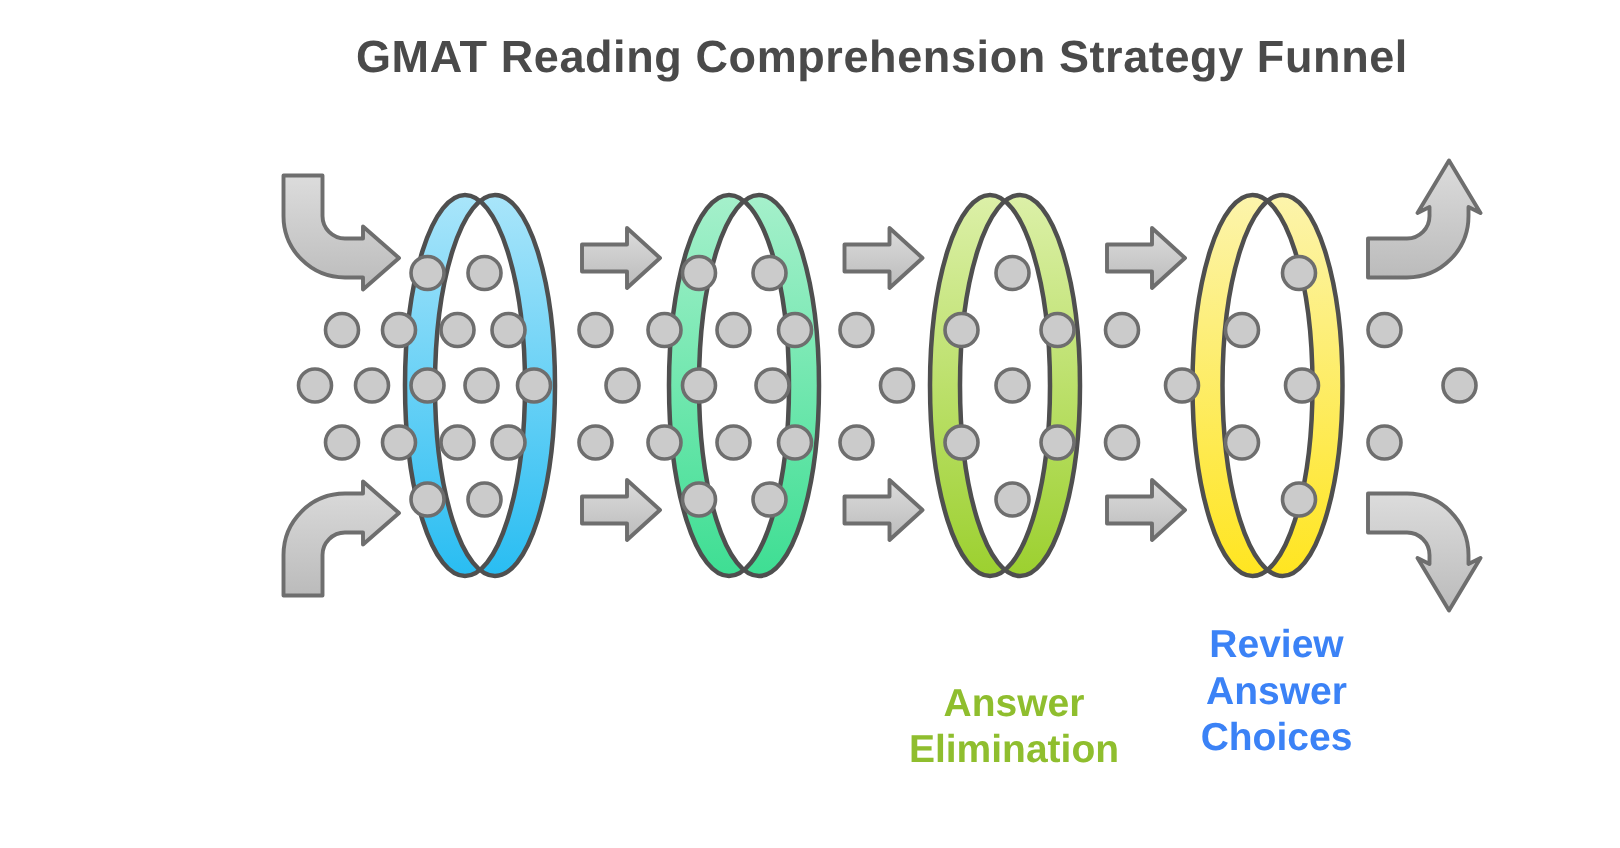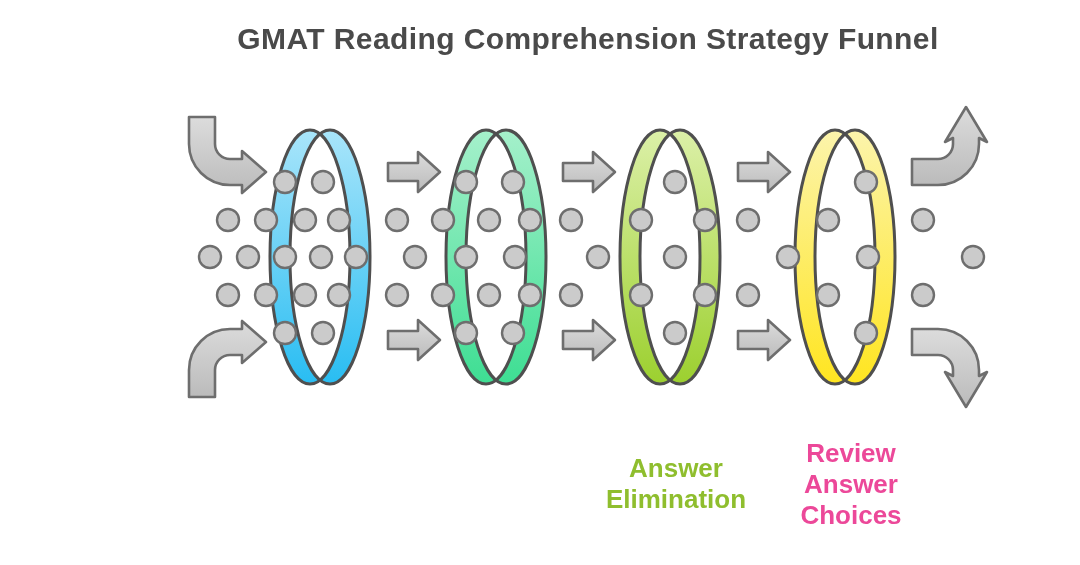--- a/index.html
+++ b/index.html
@@ -110,16 +110,16 @@
       <circle cx="237" cy="333" r="11" fill="#CBCBCB" stroke="#6E6E6E" stroke-width="2.4"></circle>
       <circle cx="275" cy="333" r="11" fill="#CBCBCB" stroke="#6E6E6E" stroke-width="2.4"></circle>
       <circle cx="418" cy="333" r="11" fill="#CBCBCB" stroke="#6E6E6E" stroke-width="2.4"></circle>
       <circle cx="465" cy="333" r="11" fill="#CBCBCB" stroke="#6E6E6E" stroke-width="2.4"></circle>
       <circle cx="627" cy="333" r="11" fill="#CBCBCB" stroke="#6E6E6E" stroke-width="2.4"></circle>
       <circle cx="818" cy="333" r="11" fill="#CBCBCB" stroke="#6E6E6E" stroke-width="2.4"></circle>
     </svg>
 
   <div class="stage-label" style="left: 518px; top: 453px; color: rgb(143, 190, 46);">Answer
 Elimination</div>
-  <div class="stage-label" style="left: 693px; top: 438px; color: #ec4899;">Review
+  <div class="stage-label" style="left: 693px; top: 414px; color: #3b82f6;">Review
 Answer
 Choices</div>
 </div>
 
 </body></html>

